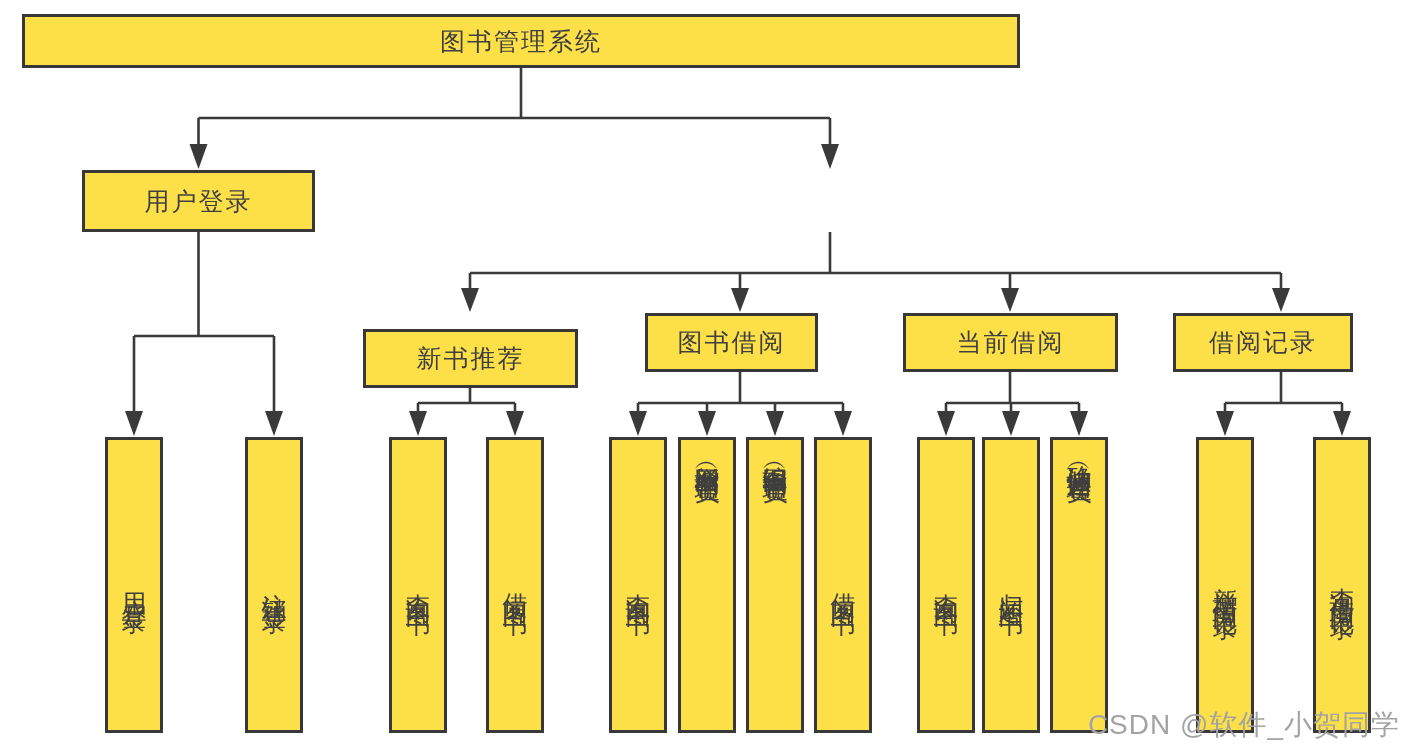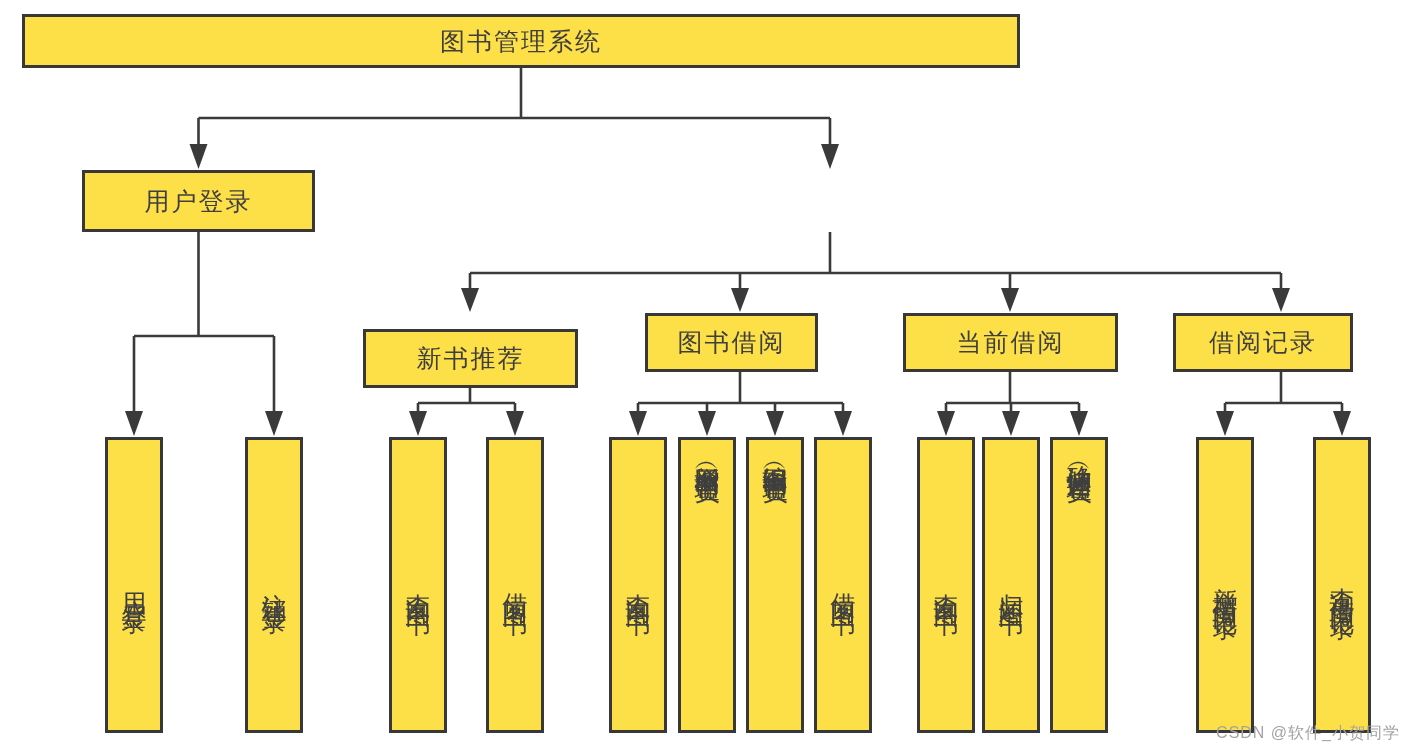--- a/index.html
+++ b/index.html
@@ -50,21 +50,21 @@
     color: #3f3f3f;
     line-height: 1;
   }
   .leaf-node { width: 58px; top: 437px; height: 296px; }
   .leaf-node.long { align-items: flex-start; padding-top: 6px; }
   .leaf-node.long .vtext { letter-spacing: 2px; }
   .watermark {
     position: absolute;
     right: 5px;
     bottom: 3px;
-    font-size: 16px;
+    font-size: 28px;
     letter-spacing: 1px;
     color: #a3a3a3;
     z-index: 10;
     white-space: nowrap;
   }
 </style>
 </head>
 <body>
 
 <div class="stage">

